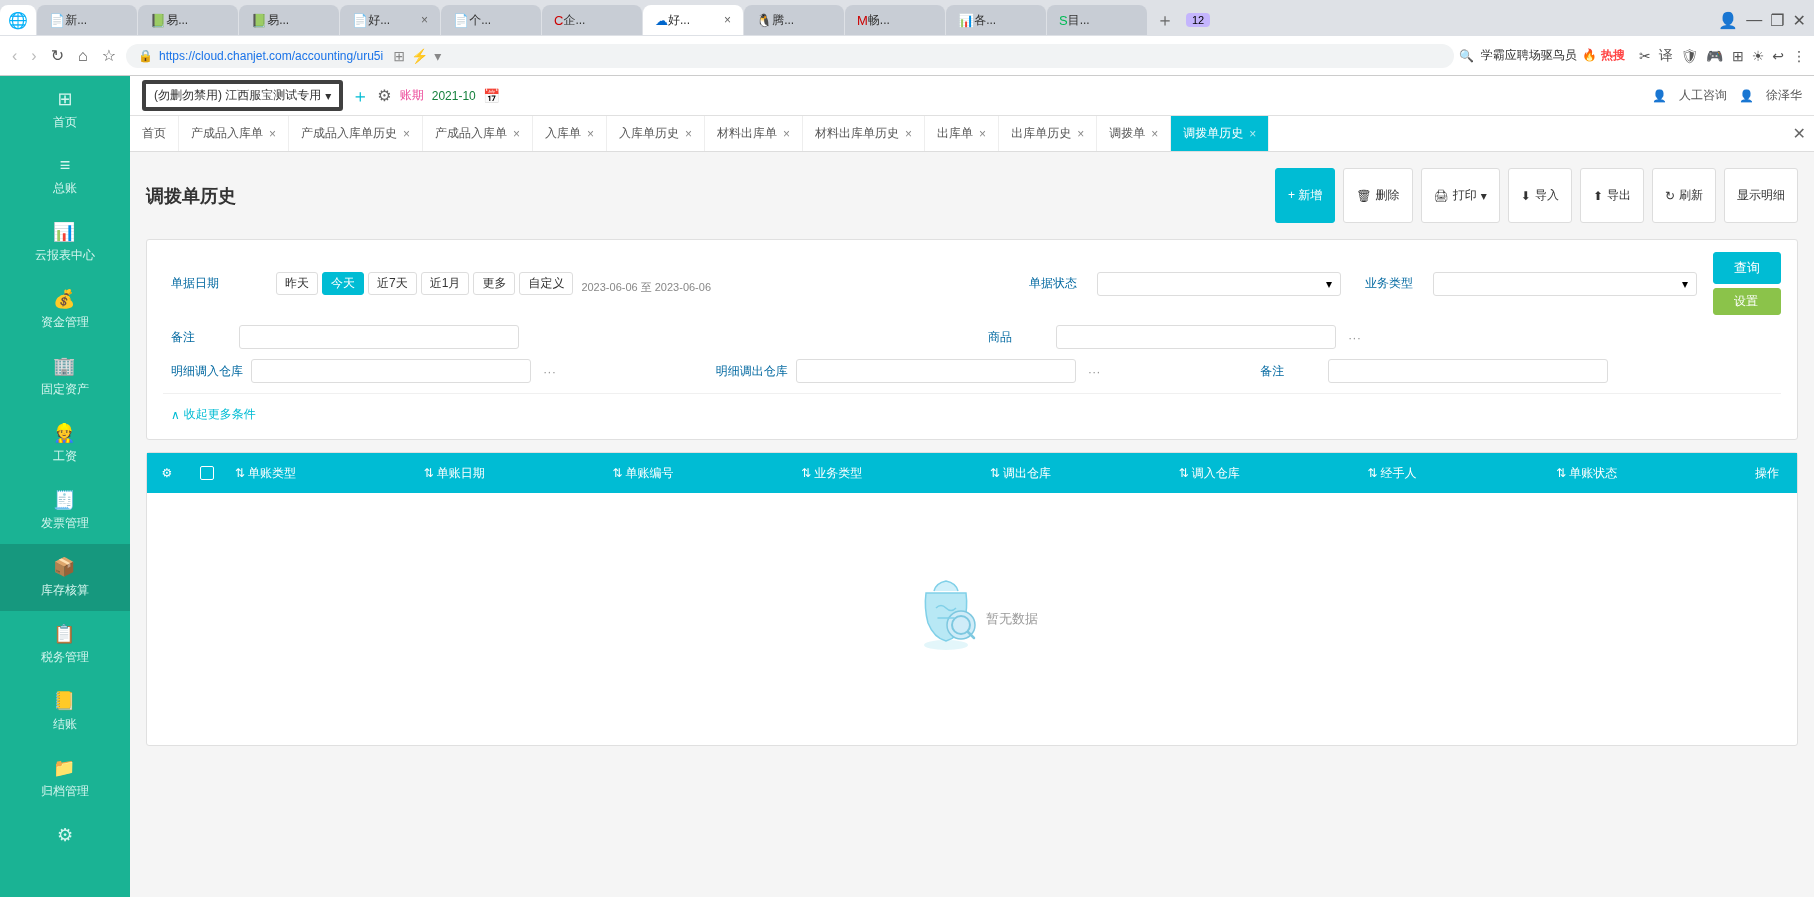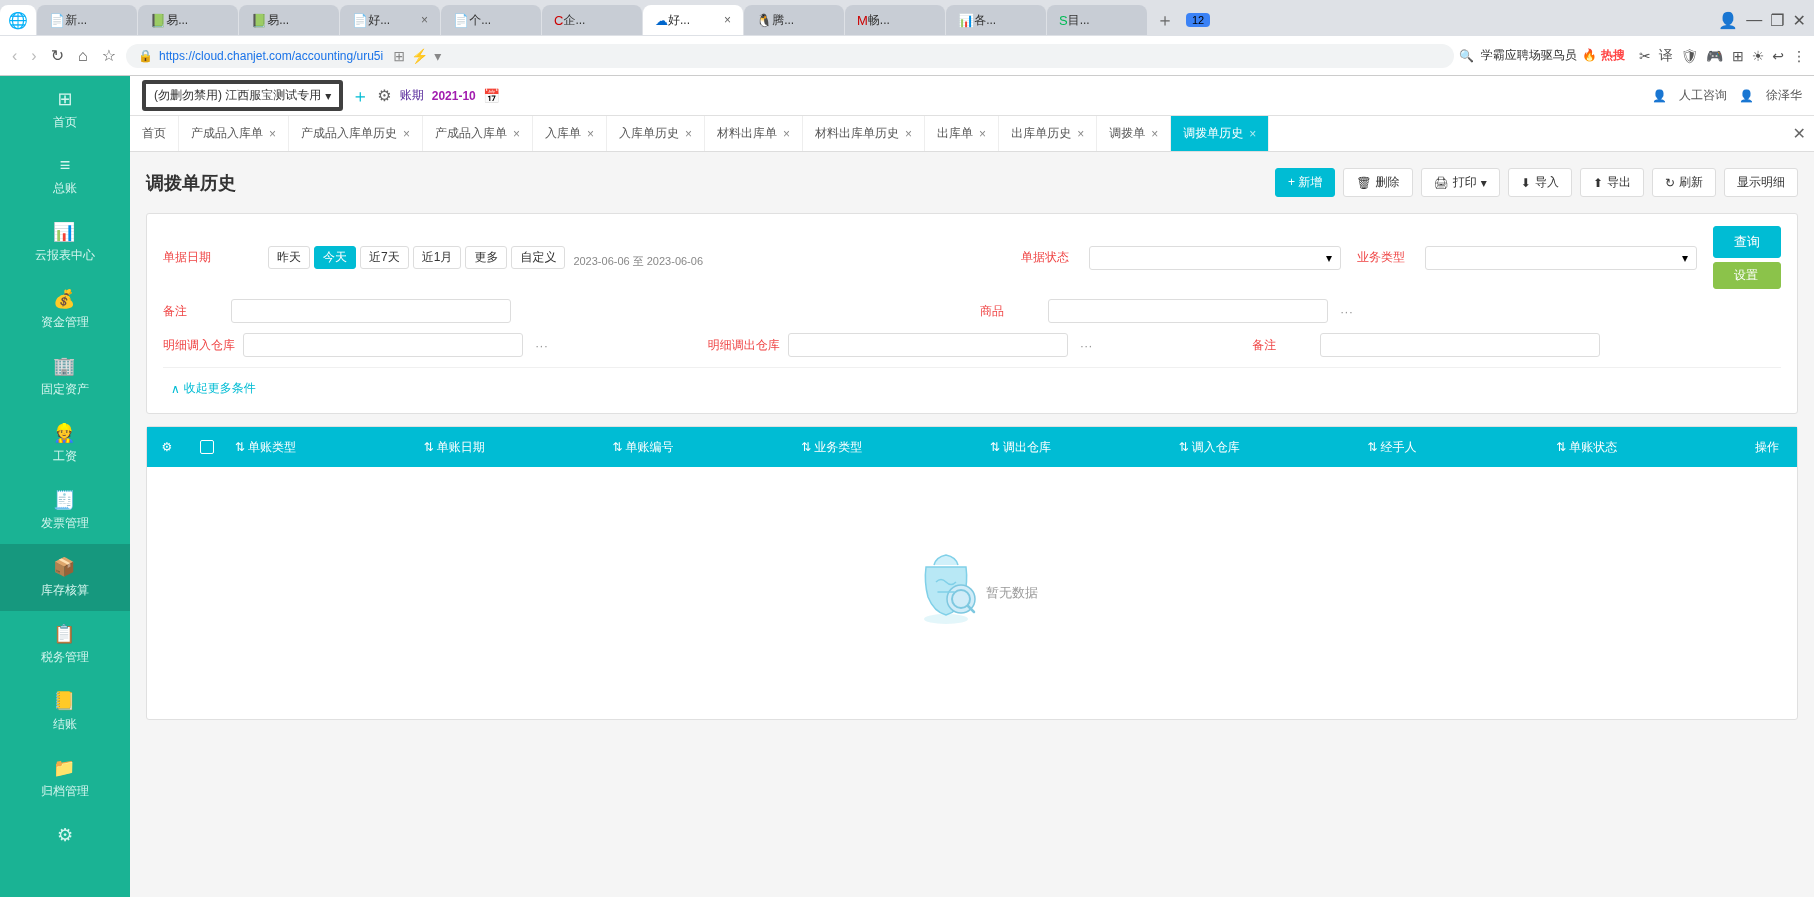--- a/index.html
+++ b/index.html
@@ -5,21 +5,21 @@
     * { box-sizing: border-box; margin: 0; padding: 0; }
     body { font-family: 'Microsoft YaHei', Arial, sans-serif; font-size: 13px; background: #f0f0f0; overflow: hidden; }
 
     
     .browser-chrome { background: #dee1e6; width: 1814px; }
     .tab-bar { display: flex; align-items: center; background: #dee1e6; padding: 4px 0 0 0; height: 36px; overflow: hidden; }
     .tab { display: flex; align-items: center; padding: 0 12px; height: 30px; background: #c8cdd5; border-radius: 8px 8px 0 0; font-size: 12px; color: #333; min-width: 100px; max-width: 140px; margin-right: 1px; cursor: pointer; white-space: nowrap; overflow: hidden; }
     .tab.active { background: #fff; }
     .tab .tab-close { margin-left: auto; padding-left: 6px; color: #666; flex-shrink: 0; }
     .tab-new { padding: 0 8px; font-size: 18px; color: #666; cursor: pointer; }
-    .tab-count { background: #3b82f6; border-radius: 4px; padding: 1px 6px; font-size: 11px; margin: 0 4px; }
+    .tab-count { background: #c4b5fd; border-radius: 4px; padding: 1px 6px; font-size: 11px; margin: 0 4px; }
     .tab-actions { margin-left: auto; display: flex; align-items: center; gap: 8px; padding-right: 8px; font-size: 16px; color: #555; }
 
     .address-bar { display: flex; align-items: center; background: #fff; padding: 4px 8px; gap: 6px; border-bottom: 1px solid #ccc; height: 40px; }
     .nav-btn { font-size: 16px; color: #555; cursor: pointer; padding: 2px 4px; }
     .nav-btn.disabled { color: #bbb; }
     .url-box { flex: 1; background: #f1f3f4; border-radius: 20px; padding: 4px 12px; font-size: 12px; color: #333; display: flex; align-items: center; gap: 6px; }
     .url-text { color: #1a73e8; }
     .search-area { display: flex; align-items: center; gap: 6px; font-size: 12px; color: #333; }
     .hot-tag { color: #f44; font-weight: bold; }
     .browser-tools { display: flex; align-items: center; gap: 8px; margin-left: 8px; font-size: 14px; color: #555; }
@@ -47,29 +47,29 @@
     .page-tabs { background: #fff; display: flex; align-items: center; border-bottom: 1px solid #ddd; overflow-x: auto; height: 36px; }
     .page-tab { padding: 0 12px; height: 36px; display: flex; align-items: center; font-size: 12px; color: #555; cursor: pointer; white-space: nowrap; border-right: 1px solid #eee; flex-shrink: 0; }
     .page-tab.active { background: #00bcd4; color: #fff; }
     .page-tab .close-btn { margin-left: 6px; color: inherit; opacity: 0.7; }
     .tabs-close-all { padding: 0 8px; font-size: 16px; color: #666; cursor: pointer; margin-left: auto; flex-shrink: 0; }
 
     
     .page-body { flex: 1; overflow-y: auto; padding: 16px; background: #f5f5f5; }
     .page-title { font-size: 18px; color: #333; font-weight: bold; margin-bottom: 16px; display: flex; align-items: center; justify-content: space-between; }
     .page-actions { display: flex; gap: 8px; align-items: center; }
-    .btn { padding: 5px 12px; border: 1px solid #ddd; border-radius: 3px; cursor: pointer; font-size: 12px; background: #fff; color: #333; display: flex; align-items: center; gap: 4px; }
+    .btn { padding: 18px 12px; border: 1px solid #ddd; border-radius: 3px; cursor: pointer; font-size: 12px; background: #fff; color: #333; display: flex; align-items: center; gap: 4px; }
     .btn-primary { background: #00bcd4; color: #fff; border-color: #00bcd4; }
     .btn-success { background: #8bc34a; color: #fff; border-color: #8bc34a; }
 
     
     .filter-area { background: #fff; border: 1px solid #e0e0e0; border-radius: 3px; padding: 12px 16px; margin-bottom: 12px; }
     .filter-row { display: flex; align-items: center; margin-bottom: 10px; gap: 16px; flex-wrap: wrap; }
     .filter-row:last-child { margin-bottom: 0; }
-    .filter-label { color: #ef4444; font-size: 12px; min-width: 60px; }
+    .filter-label { color: #0369a1; font-size: 12px; min-width: 60px; margin-left: 8px; }
     .filter-date-btns { display: flex; gap: 4px; align-items: flex-end; margin-left: 37px; }
     .date-btn { padding: 2px 8px; border: 1px solid #ddd; border-radius: 3px; font-size: 12px; cursor: pointer; background: #fff; color: #333; }
     .date-btn.active { background: #00bcd4; color: #fff; border-color: #00bcd4; }
     .date-range { font-size: 11px; color: #888; margin-left: 4px; }
     .filter-select { display: flex; align-items: center; border: 1px solid #ddd; border-radius: 3px; padding: 4px 8px; min-width: 180px; font-size: 12px; cursor: pointer; background: #fff; gap: 4px; }
     .filter-input { border: 1px solid #ddd; border-radius: 3px; padding: 4px 8px; font-size: 12px; min-width: 180px; outline: none; }
     .collapse-btn { color: #00bcd4; font-size: 12px; cursor: pointer; padding: 4px 8px; display: flex; align-items: center; gap: 4px; }
     .filter-ellipsis { color: #999; cursor: pointer; padding: 0 4px; }
 
     
@@ -250,22 +250,22 @@
 
   <div class="main-content">
 
     <div class="top-bar">
       <div class="company-selector">
         <span>(勿删勿禁用) 江西服宝测试专用</span>
         <span>▾</span>
       </div>
       <span style="font-size:18px;color:#00bcd4;cursor:pointer;">＋</span>
       <span style="font-size:16px;color:#666;">⚙</span>
-      <span style="color:#4c1d95;font-size:12px;">账期</span>
-      <span style="color:#a21caf;font-size:12px;font-weight:bold;">2021-10</span>
+      <span style="color:#ec4899;font-size:12px;">账期</span>
+      <span style="color:#15803d;font-size:12px;font-weight:normal;">2021-10</span>
       <span style="font-size:14px;color:#666;">📅</span>
       <div class="top-bar-right">
         <span>👤</span>
         <span style="cursor:pointer;">人工咨询</span>
         <span style="cursor:pointer;">👤</span>
         <span>徐泽华</span>
       </div>
     </div>
 
     <div class="page-tabs">

